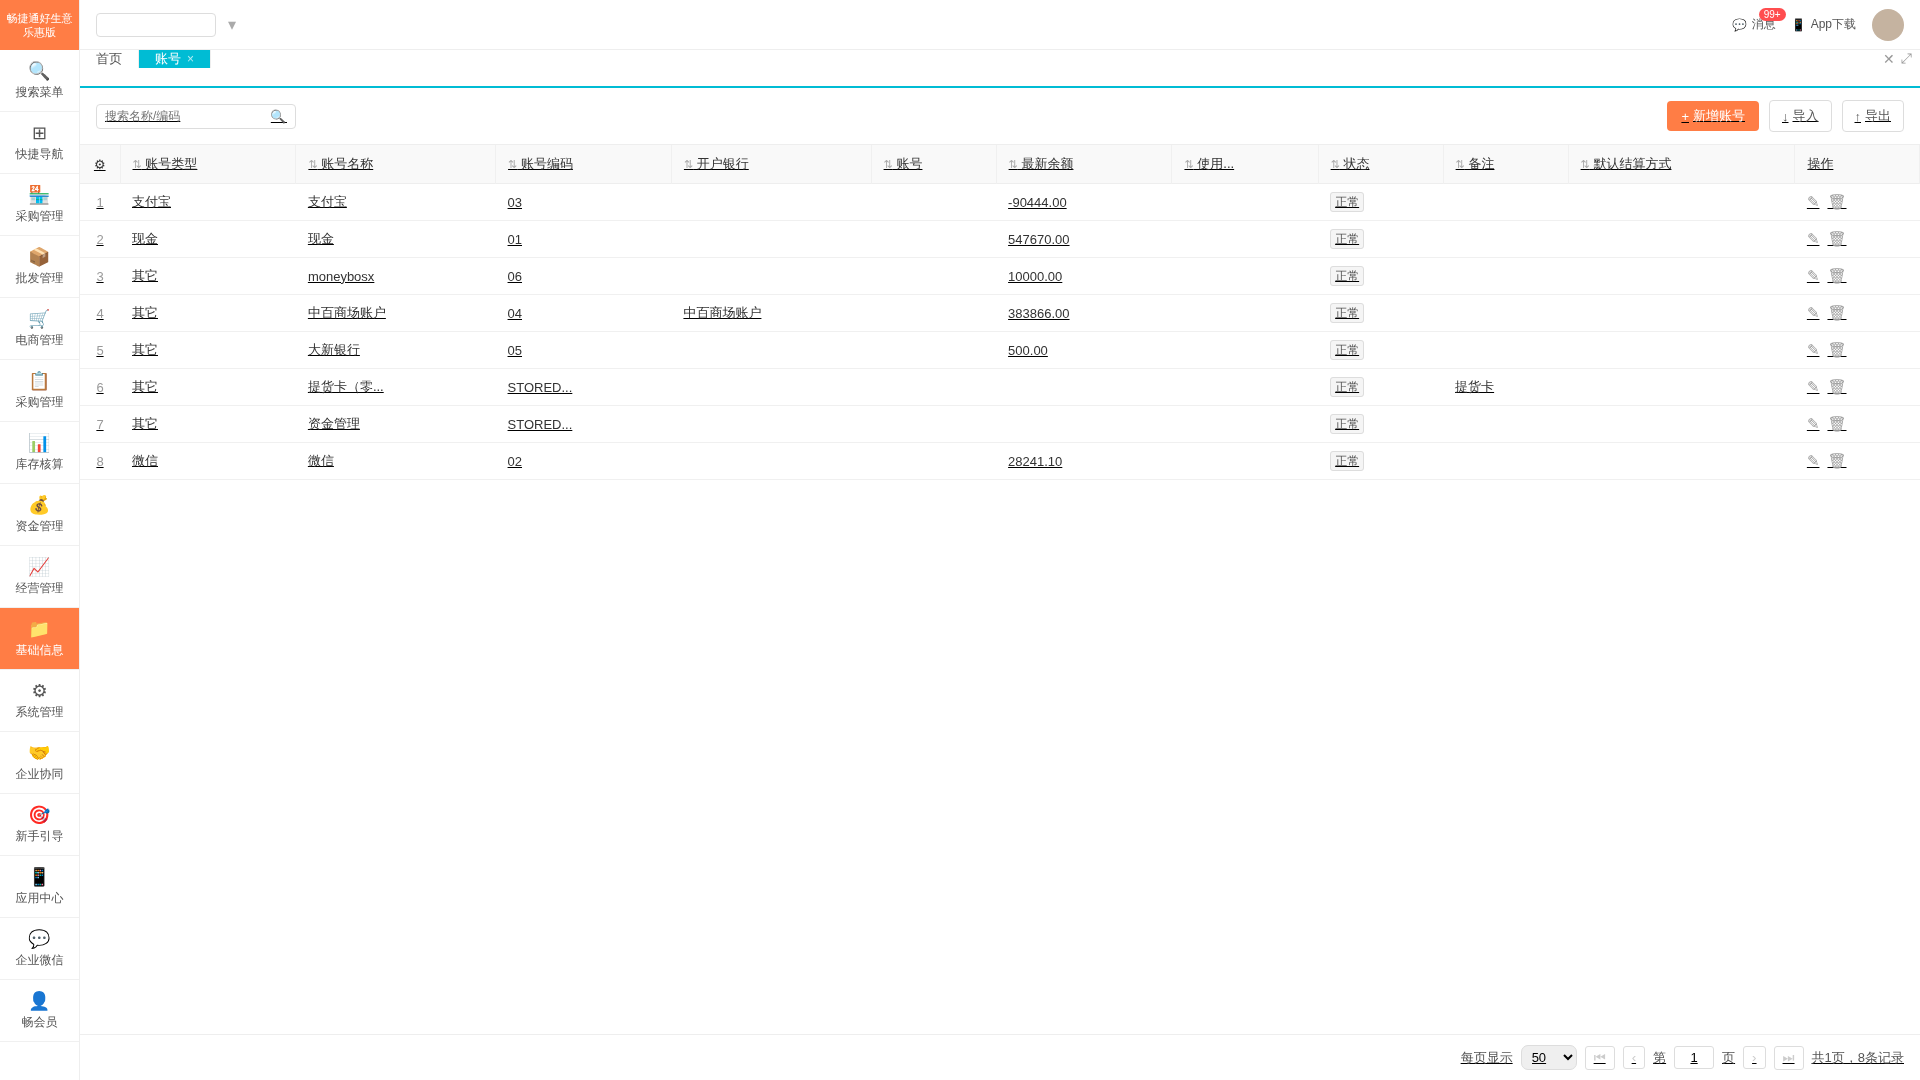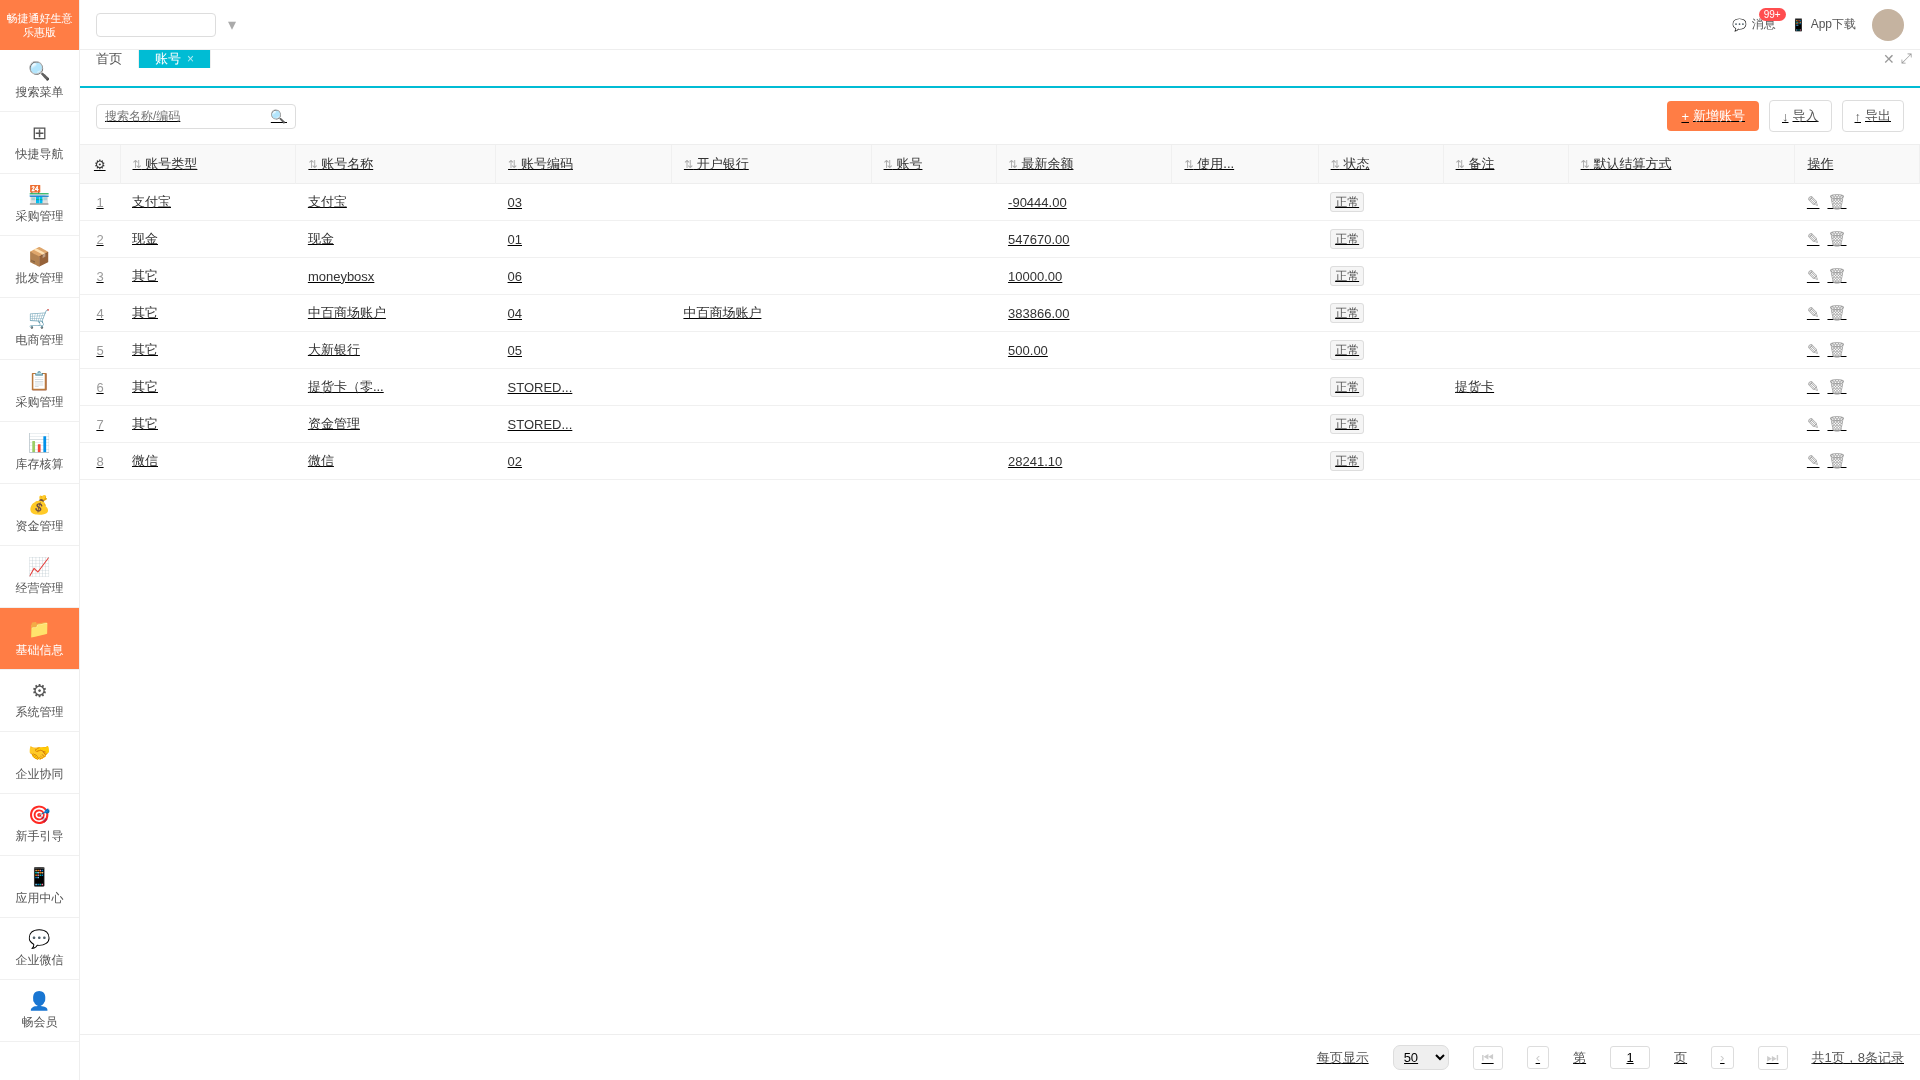--- a/index.html
+++ b/index.html
@@ -284,21 +284,21 @@
     }
     .sort-indicator { color: #aaa; font-size: 11px; }
 
     
     .pagination {
       display: flex;
       align-items: center;
       justify-content: flex-end;
       padding: 10px 16px;
       border-top: 1px solid #eee;
-      gap: 24px;
+      gap: 8px;
       font-size: 13px;
       color: #555;
       flex-shrink: 0;
     }
     .pagination-btn {
       border: 1px solid #ddd;
       background: #fff;
       padding: 3px 8px;
       border-radius: 3px;
       cursor: pointer;

